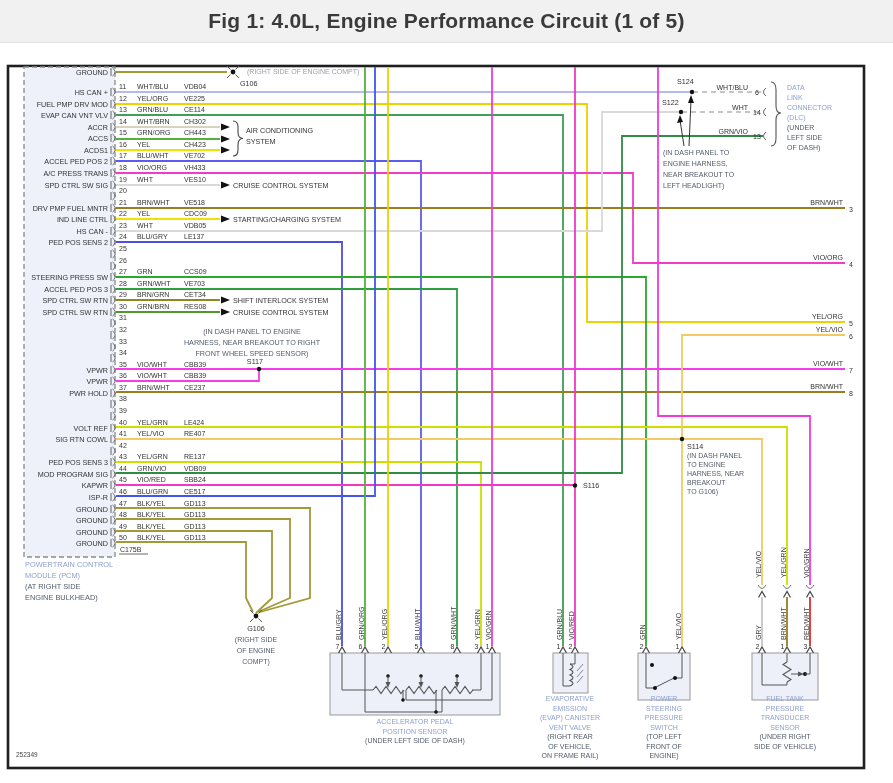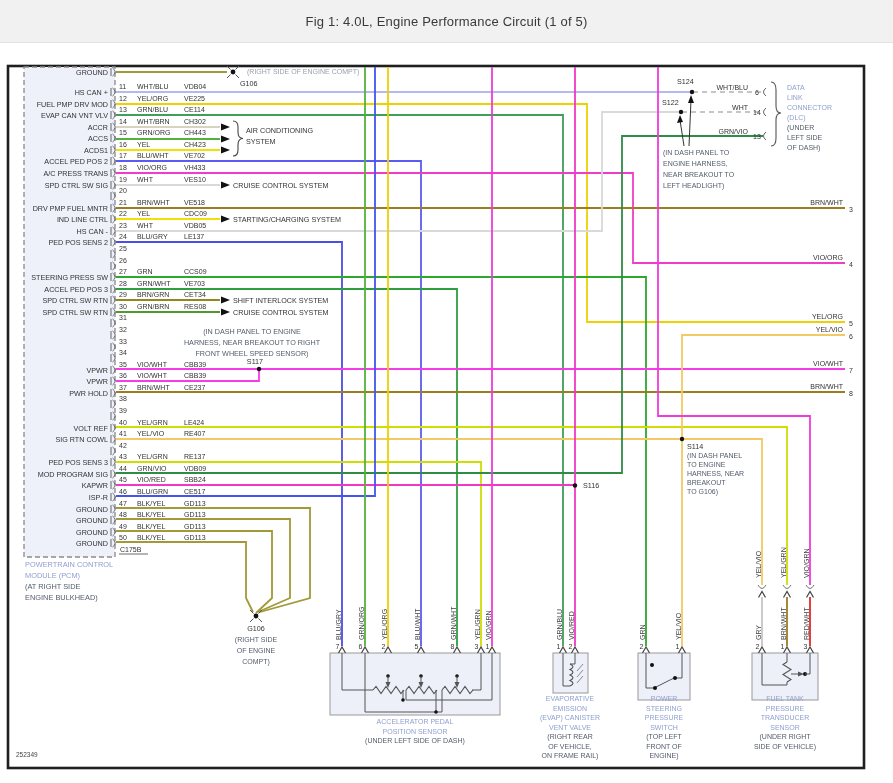--- a/index.html
+++ b/index.html
@@ -1,20 +1,20 @@
 <!DOCTYPE html>
 <html><head>
 <meta charset="utf-8">
 <style>
   html,body{margin:0;padding:0;background:#ffffff;}
   body{width:893px;height:783px;position:relative;overflow:hidden;
        font-family:"Liberation Sans","DejaVu Sans",sans-serif;}
   .titlebar{position:absolute;top:0;left:0;width:893px;height:42px;background:#f1f1f1;
             border-bottom:1px solid #e2e2e2;display:flex;align-items:center;justify-content:center;}
-  .titlebar span{font-size:13px;color:#3a3a3a;letter-spacing:.2px;}
+  .titlebar span{font-size:21px;color:#3a3a3a;letter-spacing:.2px;font-weight:bold;}
   #diagram-svg{position:absolute;top:0;left:0;}
   text{user-select:none;}
 </style>
 </head>
 <body>
 
 <div class="titlebar">
   <span>Fig 1: 4.0L, Engine Performance Circuit (1 of 5)</span>
 </div>
 

